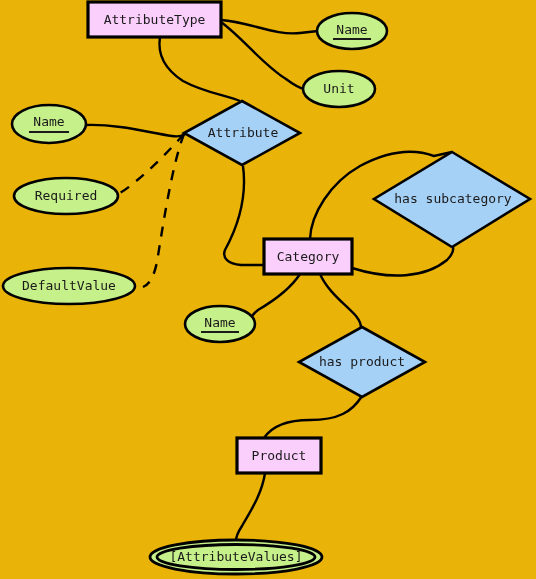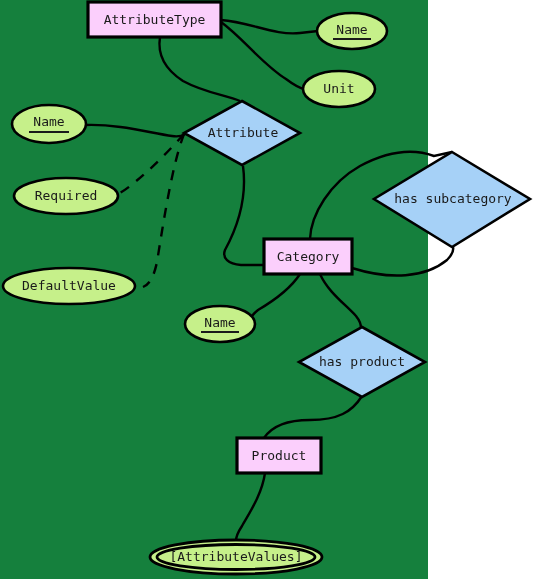--- a/index.html
+++ b/index.html
@@ -8,23 +8,23 @@
     background: #ffffff;
   }
   body {
     width: 536px;
     height: 579px;
     font-family: "DejaVu Sans Mono", "Liberation Mono", monospace;
     overflow: hidden;
   }
   #er-canvas {
     position: relative;
-    width: 428px;
+    width: 536px;
     height: 579px;
-    background: #15803d;
+    background: #eab308;
   }
   svg.er-svg {
     position: absolute;
     top: 0;
     left: 0;
     width: 536px;
     height: 579px;
   }
   text.node-label {
     font-family: "DejaVu Sans Mono", "Liberation Mono", monospace;

